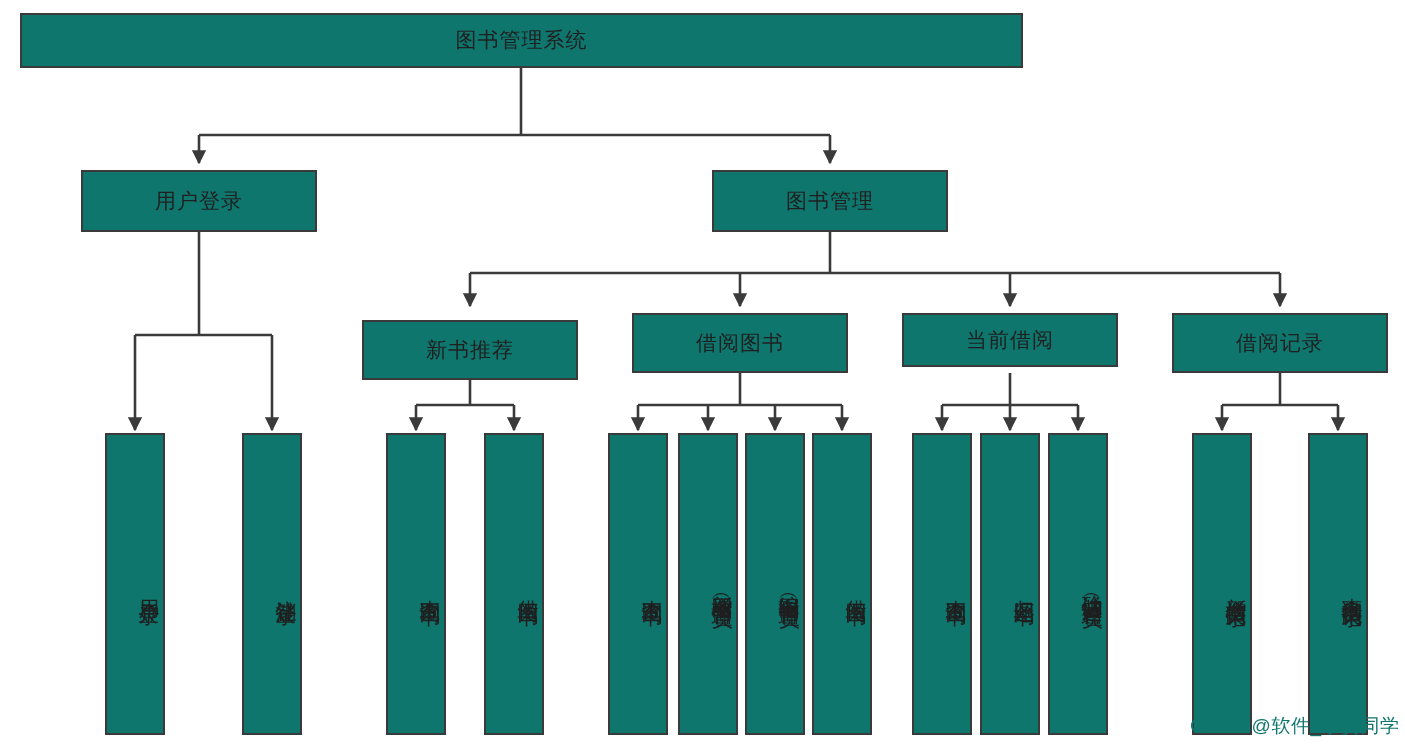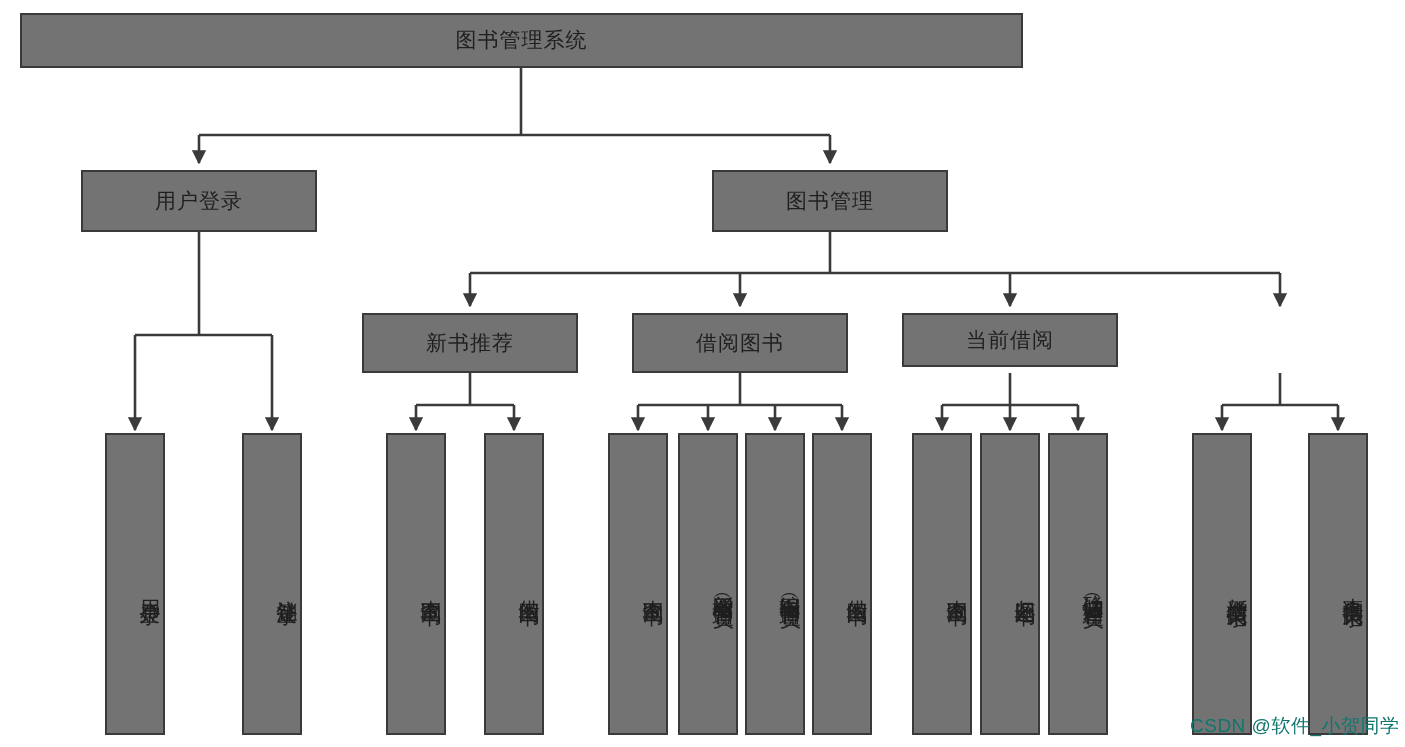--- a/index.html
+++ b/index.html
@@ -23,29 +23,28 @@
     position: absolute;
     left: 0;
     top: 0;
     width: 1405px;
     height: 747px;
     pointer-events: none;
   }
   .node {
     position: absolute;
     box-sizing: border-box;
-    background: #737373;
+    background: #0f766e;
     border: 2px solid #3a3a3a;
     display: flex;
     align-items: center;
     justify-content: center;
     text-align: right;
     color: #1f1f1f;
     z-index: 2;
-    font-family: Liberation Serif, serif;
   }
   .node.h {
     font-size: 21px;
     line-height: 1.25;
     letter-spacing: 1px;
   }
   .node.leaf {
     writing-mode: vertical-rl;
     text-orientation: upright;
     font-size: 21px;
@@ -132,29 +131,32 @@
     <span>图书管理系统</span>
   </div>
 
   <div class="node h" style="left:81px; top:170px; width:236px; height:62px;">
     <span>用户登录</span>
   </div>
   <div class="node h" style="left:712px; top:170px; width:236px; height:62px;">
     <span>图书管理</span>
   </div>
 
-  <div class="node h" style="left:362px; top:313px; width:216px; height:60px;">
+  <div class="node h" style="left:362px; top:320px; width:216px; height:60px;">
     <span>新书推荐</span>
   </div>
   <div class="node h" style="left:632px; top:313px; width:216px; height:60px;">
     <span>借阅图书</span>
   </div>
   <div class="node h" style="left:902px; top:313px; width:216px; height:54px;">
     <span>当前借阅</span>
   </div>
+  <div class="node h" style="left:1172px; top:313px; width:216px; height:60px;">
+    <span>借阅记录</span>
+  </div>
 
   <div class="node leaf" style="left:105px; top:433px; width:60px; height:302px;">
     <span class="ltxt">用户登录</span>
   </div>
   <div class="node leaf" style="left:242px; top:433px; width:60px; height:302px;">
     <span class="ltxt">注销登录</span>
   </div>
 
   <div class="node leaf" style="left:386px; top:433px; width:60px; height:302px;">
     <span class="ltxt">查询图书</span>

